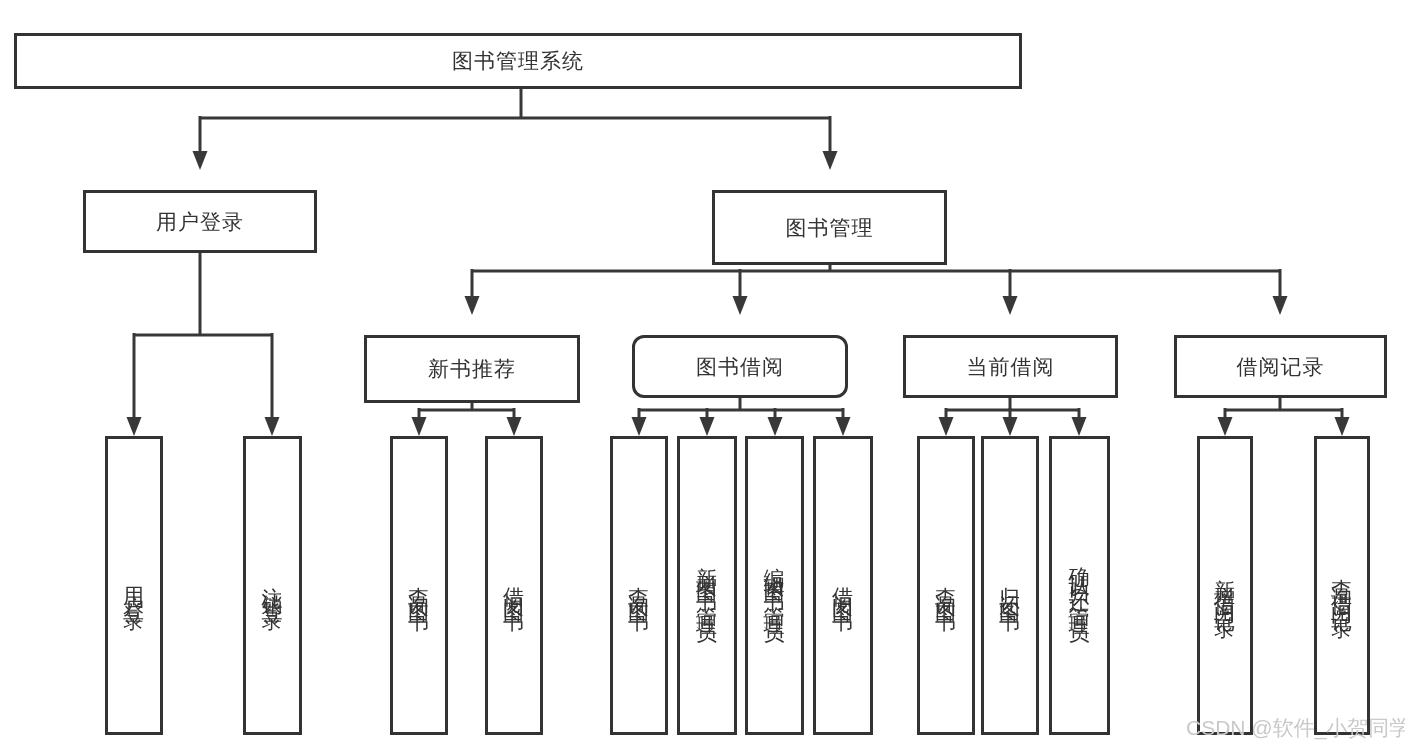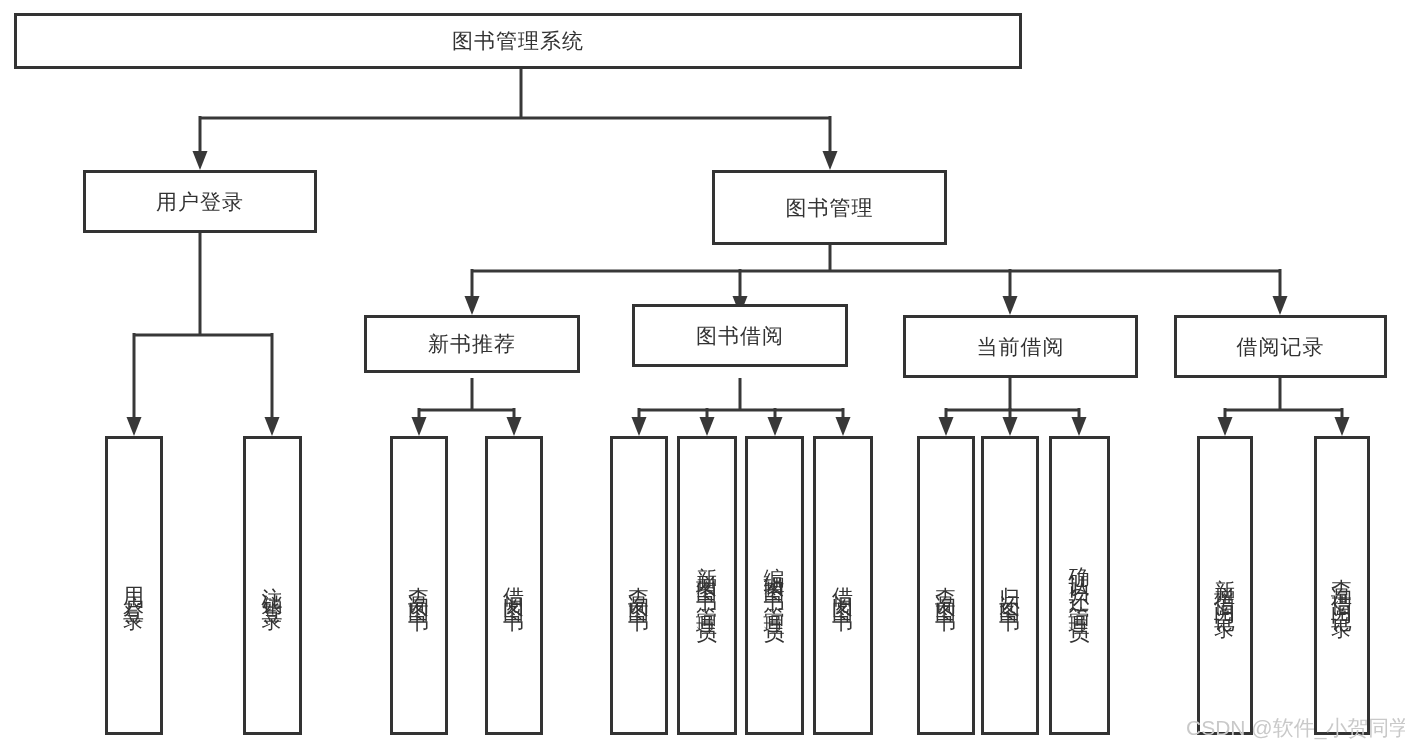--- a/index.html
+++ b/index.html
@@ -42,20 +42,21 @@
     border:3px solid var(--border);
     display:flex;
     align-items:center;
     justify-content:center;
     color:var(--text);
   }
   .hbox{
     font-size:21px;
     letter-spacing:1px;
     white-space:nowrap;
+    margin-top:20px;
   }
   .vbox span{
     writing-mode:vertical-rl;
     text-orientation:mixed;
     font-size:21px;
     letter-spacing:8px;
     line-height:1;
     color:var(--text);
   }
   .watermark{
@@ -138,27 +139,27 @@
     <span>图书管理系统</span>
   </div>
 
   <div class="node hbox" style="left:83px;top:170px;width:234px;height:63px;">
     <span>用户登录</span>
   </div>
   <div class="node hbox" style="left:712px;top:170px;width:235px;height:75px;">
     <span>图书管理</span>
   </div>
 
-  <div class="node hbox" style="left:364px;top:315px;width:216px;height:58px;">
+  <div class="node hbox" style="left:364px;top:315px;width:216px;height:68px;">
     <span>新书推荐</span>
   </div>
-  <div class="node hbox" style="left:632px;top:304px;width:216px;height:63px;">
+  <div class="node hbox" style="left:632px;top:315px;width:216px;height:63px;border-radius:12px;">
     <span>图书借阅</span>
   </div>
-  <div class="node hbox" style="left:903px;top:315px;width:235px;height:63px;">
+  <div class="node hbox" style="left:903px;top:315px;width:215px;height:63px;">
     <span>当前借阅</span>
   </div>
   <div class="node hbox" style="left:1174px;top:315px;width:213px;height:63px;">
     <span>借阅记录</span>
   </div>
 
   <div class="node vbox" style="left:105px;top:436px;width:58px;height:299px;">
     <span>用户登录</span>
   </div>
   <div class="node vbox" style="left:243px;top:436px;width:59px;height:299px;">

